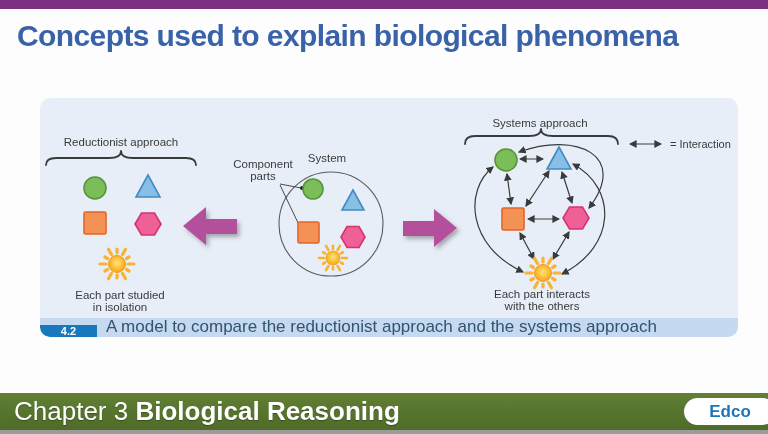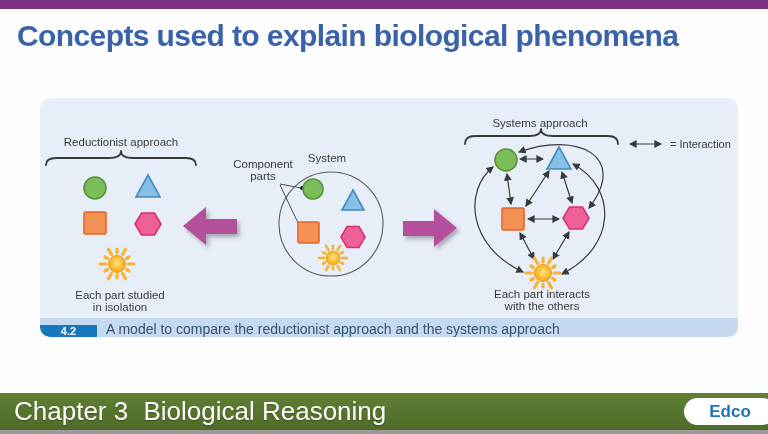--- a/index.html
+++ b/index.html
@@ -13,21 +13,21 @@
               letter-spacing:-0.6px;color:var(--c-title-blue);white-space:nowrap;}
 
   .figure-wrap{position:absolute;left:40px;top:98px;width:698px;height:239px;
                border-radius:10px;overflow:hidden;}
   .diagram-area{position:absolute;left:0;top:0;width:698px;height:220px;background:var(--c-panel-bg);}
   .caption-bar{position:absolute;left:0;top:220px;width:698px;height:19px;
                background:var(--c-caption-bg);display:flex;align-items:flex-end;}
   .figure-badge{width:57px;background:var(--c-badge-bg);color:#fff;font-size:11px;font-weight:bold;
                 display:flex;align-items:center;justify-content:center;border-radius:0 0 0 9px;}
   .figure-caption{flex:1;display:flex;align-items:center;padding-left:9px;
-                  font-size:14px;color:var(--c-caption-text);border-radius:7px;}
+                  font-size:17px;color:var(--c-caption-text);border-radius:7px;}
 
   svg text{font-family:"Liberation Sans",sans-serif;font-size:11.5px;fill:var(--c-ink);}
   svg text.small{font-size:11px;}
   .ink-line{stroke:var(--c-ink);stroke-width:1.2;fill:none;}
   .brace{stroke:var(--c-ink);stroke-width:1.8;fill:none;stroke-linecap:round;stroke-linejoin:round;}
   .sys-circle{stroke:#5a5a5a;stroke-width:1.1;fill:none;}
   .ptr{stroke:#4a4a4a;stroke-width:1;fill:none;}
   .dot{fill:#222;}
   .shape-green{fill:var(--c-shape-green);stroke:var(--c-shape-green-br);stroke-width:1.6;}
   .shape-blue{fill:var(--c-shape-blue);stroke:var(--c-shape-blue-br);stroke-width:1.6;}
@@ -36,21 +36,21 @@
   .sun-ray{stroke:var(--c-sun-ray);stroke-width:3.2;stroke-linecap:round;}
   .magenta{fill:var(--c-magenta);}
   .ah{fill:var(--c-ink);}
 
   .footer{position:absolute;left:0;top:393px;width:768px;height:37px;
           background:linear-gradient(var(--c-footer-top),var(--c-footer-bottom));
           display:flex;align-items:center;}
   .footer-text{padding-left:14px;color:#fff;font-size:26px;white-space:nowrap;
                text-shadow:0 1px 1px rgba(0,0,0,.3);}
   .footer-text .light{font-weight:400;}
-  .footer-text .bold{font-weight:400;margin-left:8px;}
+  .footer-text .bold{font-weight:700;}
   .edco-pill{position:absolute;right:-8px;top:5px;width:92px;height:27px;background:#fff;
              border-radius:14px;display:flex;align-items:center;justify-content:center;
              color:var(--c-edco-blue);font-weight:bold;font-size:17px;}
   .bottom-strip{position:absolute;left:0;top:430px;width:768px;height:4px;background:var(--c-strip);}
 </style>
 </head>
 <body>
 
 <div class="stage">
 

